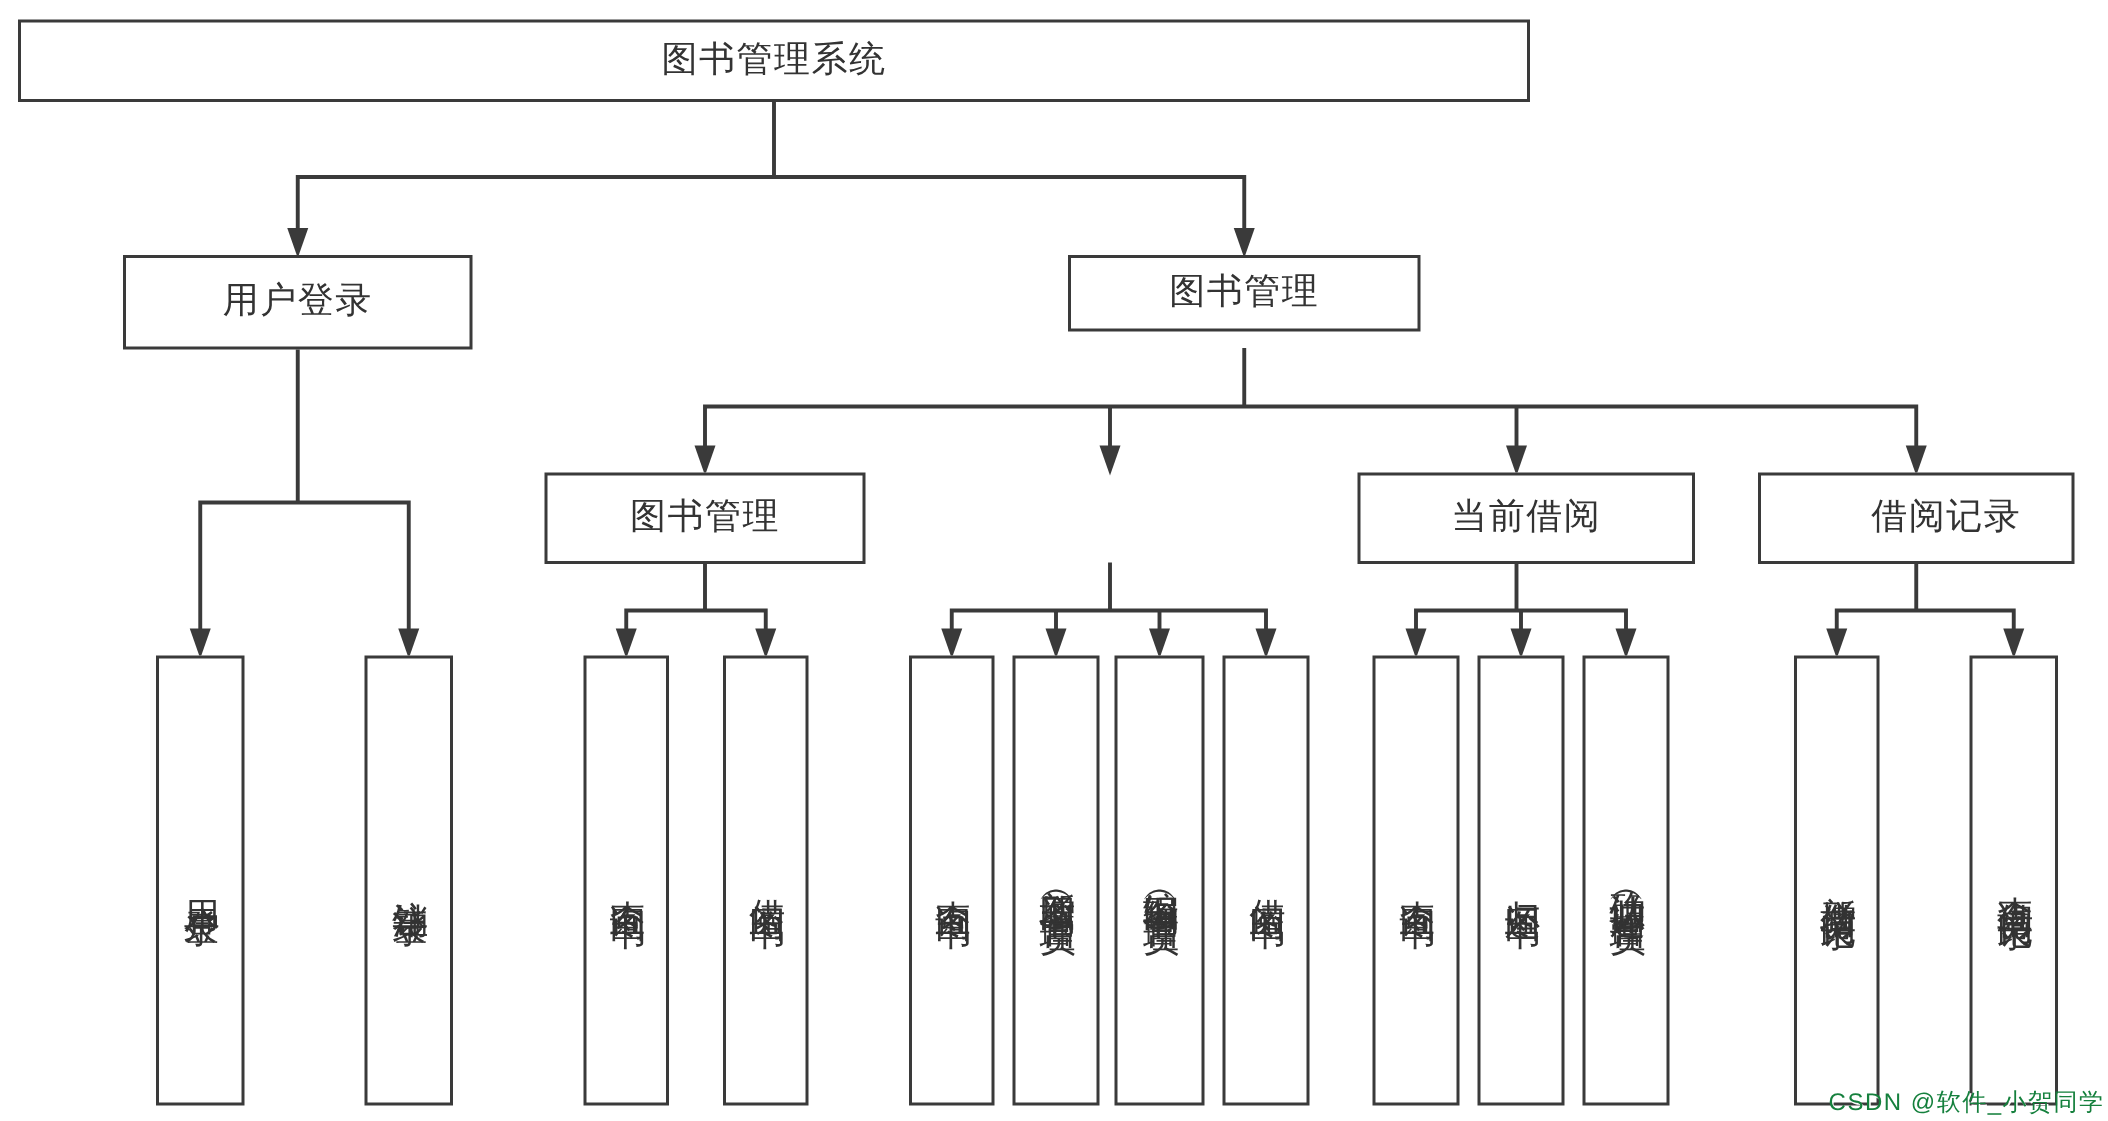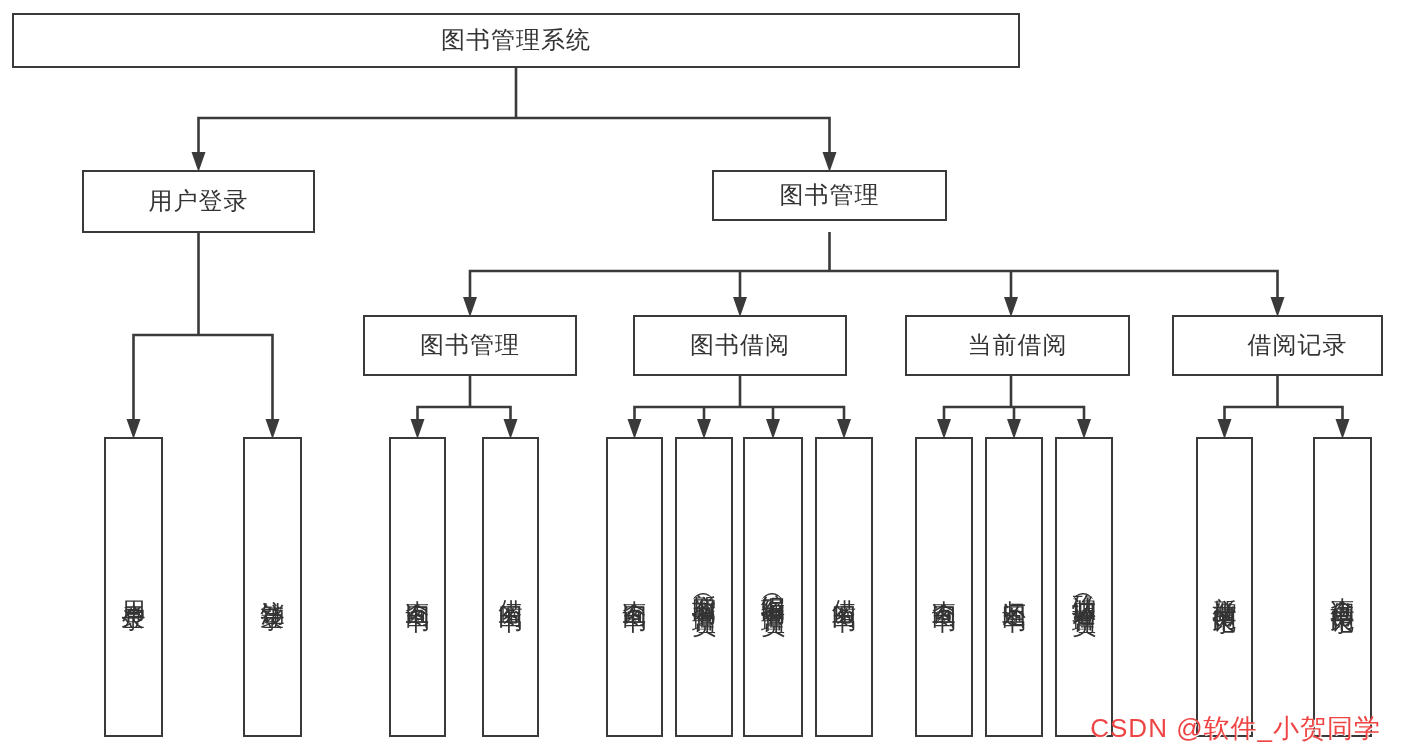--- a/index.html
+++ b/index.html
@@ -37,25 +37,25 @@
   }
   .node.vertical .label {
     writing-mode: vertical-rl;
     text-orientation: mixed;
     letter-spacing: 3px;
     line-height: 1;
     white-space: normal;
   }
   .watermark {
     position: absolute;
-    right: 24px;
+    right: 2px;
     bottom: 1px;
-    font-size: 26px;
+    font-size: 16px;
     letter-spacing: 1px;
-    color: #ef4444;
+    color: #15803d;
     text-shadow: 1px 1px 0 #ffffff;
     z-index: 5;
     white-space: nowrap;
   }
 </style>
 </head>
 <body>
 
 <div id="stage">
   <svg id="connectors" xmlns="http://www.w3.org/2000/svg" viewBox="0 0 1405 747">
@@ -92,23 +92,20 @@
     </div>
     <div class="node" style="left: 82px; top: 170px; width: 233px; height: 63px; border-color: rgb(58, 58, 58);">
       <span class="label" style="color: rgb(51, 51, 51);">用户登录</span>
     </div>
     <div class="node" style="left: 712px; top: 170px; width: 235px; height: 51px; border-color: rgb(58, 58, 58); justify-content: center;">
       <span class="label" style="color: rgb(51, 51, 51);">图书管理</span>
     </div>
     <div class="node" style="left: 363px; top: 315px; width: 214px; height: 61px; border-color: rgb(58, 58, 58);">
       <span class="label" style="color: rgb(51, 51, 51);">图书管理</span>
     </div>
-    <div class="node" style="left: 633px; top: 315px; width: 214px; height: 61px; border-color: rgb(58, 58, 58);">
-      <span class="label" style="color: rgb(51, 51, 51);">图书借阅</span>
-    </div>
     <div class="node" style="left: 905px; top: 315px; width: 225px; height: 61px; border-color: rgb(58, 58, 58);">
       <span class="label" style="color: rgb(51, 51, 51);">当前借阅</span>
     </div>
     <div class="node" style="left: 1172px; top: 315px; width: 211px; height: 61px; border-color: rgb(58, 58, 58); padding-left: 40px;">
       <span class="label" style="color: rgb(51, 51, 51);">借阅记录</span>
     </div>
     <div class="node vertical leaf" style="left: 104px; top: 437px; width: 59px; height: 300px; border-color: rgb(58, 58, 58);">
       <span class="label" style="color: rgb(51, 51, 51);">用户登录</span>
     </div>
     <div class="node vertical leaf" style="left: 243px; top: 437px; width: 59px; height: 300px; border-color: rgb(58, 58, 58);">

